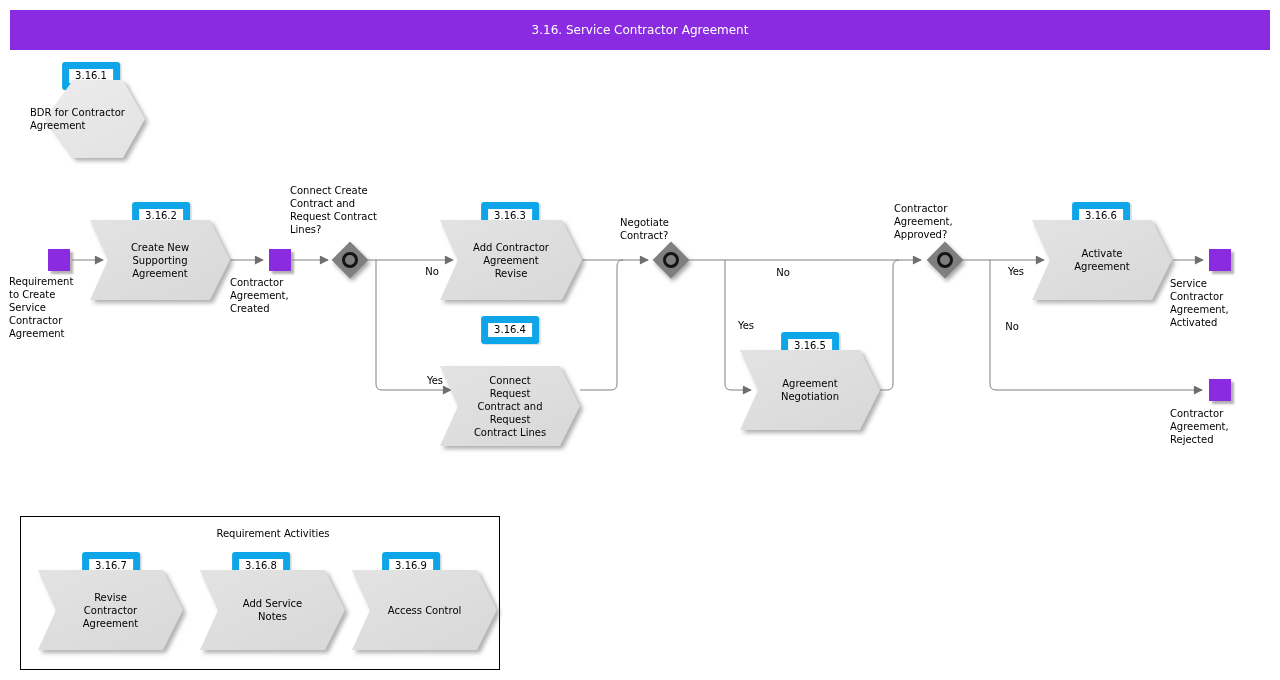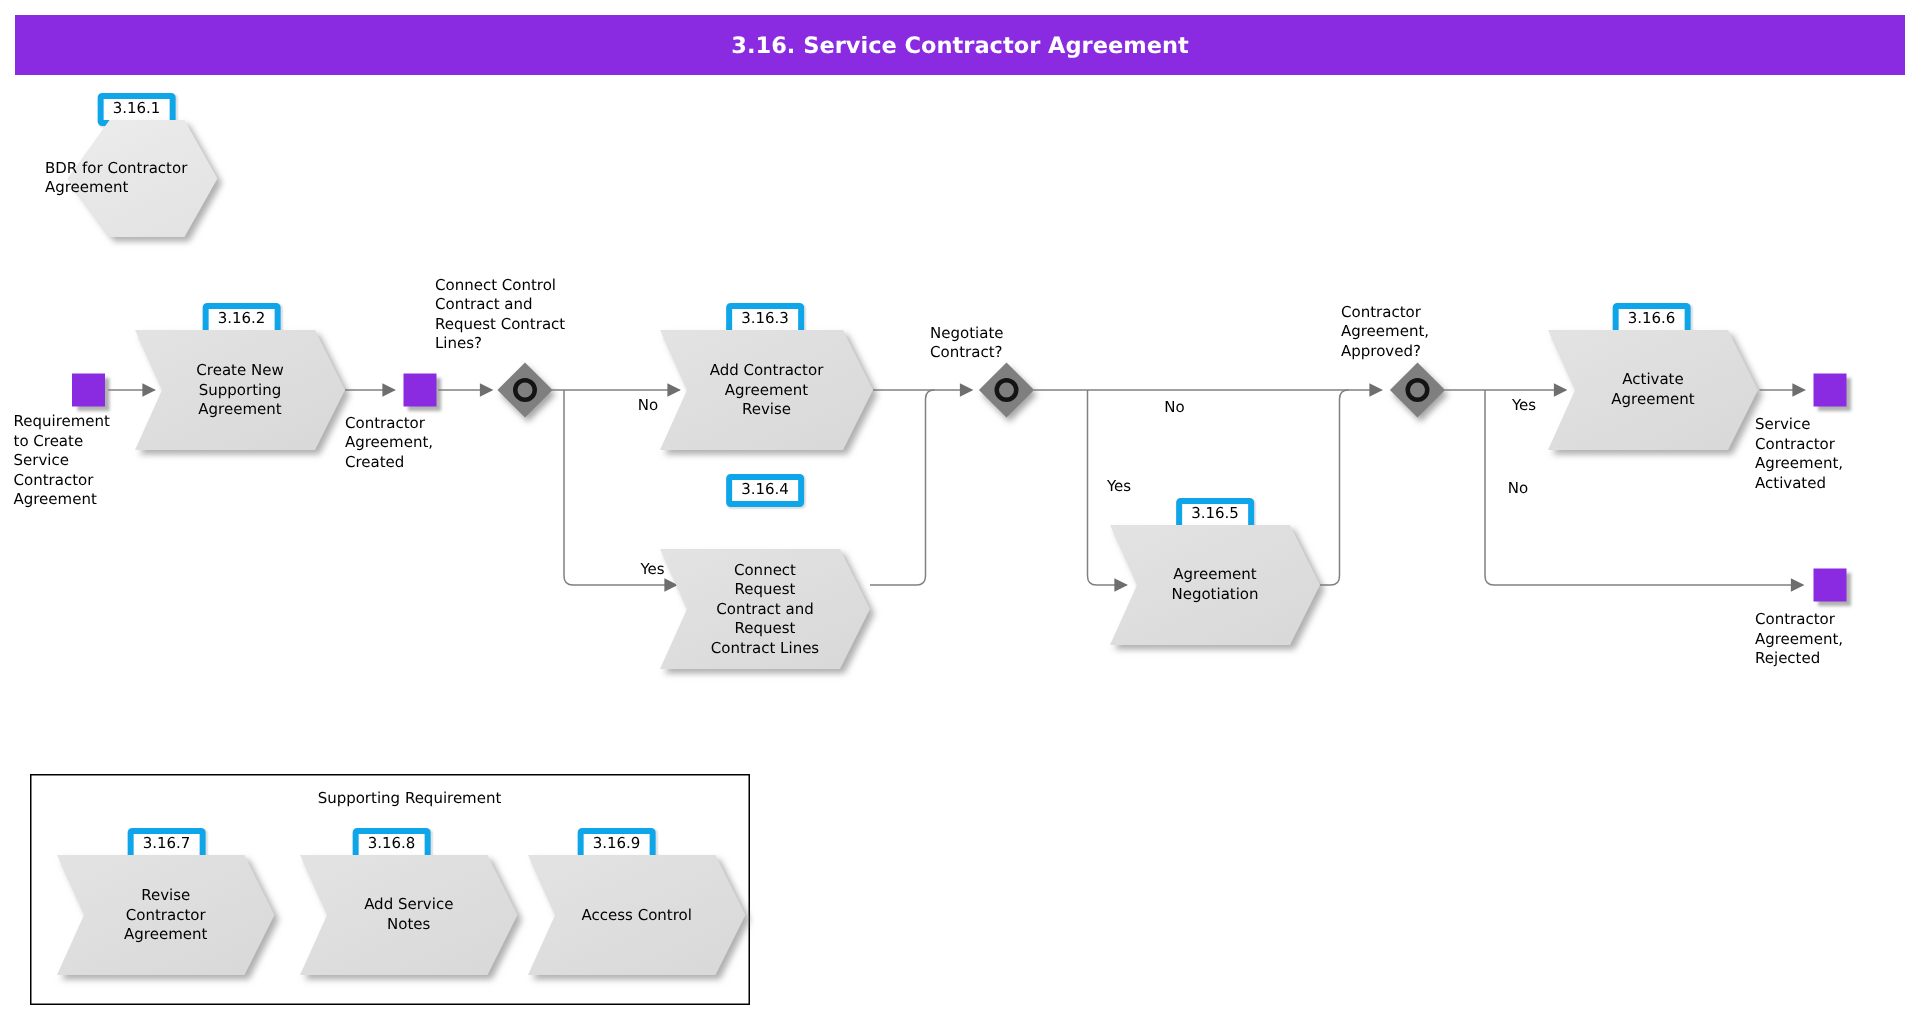--- a/index.html
+++ b/index.html
@@ -7,26 +7,26 @@
     width:1280px; height:680px; position:relative; overflow:hidden;
     background:#ffffff; color:#000;
     font-family:"DejaVu Sans","Liberation Sans",sans-serif; font-size:10px;
   }
 
   
   .titlebar {
     position:absolute; left:10px; top:10px; width:1260px; height:40px;
     background:#8a2be2; display:flex; align-items:center; justify-content:center;
   }
-  .titlebar span { color:#fff; font-weight:bold; font-size:15px; }
+  .titlebar span { color:#fff; font-weight:normal; font-size:12px; }
 
   
   .badge {
     position:absolute; transform:translateX(-50%);
-    background:#fff; border:4px solid #0ea5e9; border-radius:3px;
+    background:#fff; border:7px solid #0ea5e9; border-radius:3px;
     padding:0 6px; height:14px; line-height:14px; font-size:10px;
     text-align:center; box-shadow:1px 1px 1px rgba(0,0,0,0.12); white-space:nowrap;
   }
 
   
   .task { position:absolute; filter:drop-shadow(3px 3px 2px rgba(110,110,110,0.55)); }
   .task-shape {
     width:100%; height:100%;
     background:linear-gradient(155deg,#e3e3e3 0%,#d8d8d8 100%);
     clip-path:polygon(0 0, calc(100% - 20px) 0, 100% 50%, calc(100% - 20px) 100%, 0 100%, 18px 50%);
@@ -115,21 +115,21 @@
 Supporting
 Agreement</span>
   </div>
 </div>
 
 <div class="event" style="left:269px;top:249px"></div>
 <div class="node-label" style="left:280px;top:276px;width:100px">Contractor
 Agreement,
 Created</div>
 
-<div class="node-label" style="left:350px;top:184px;width:120px">Connect Control
+<div class="node-label" style="left:350px;top:184px;width:120px">Connect Create
 Contract and
 Request Contract
 Lines?</div>
 <div class="gateway" style="left:332px;top:242px">
   <div class="diamond"></div>
   <div class="ring"></div>
 </div>
 <div class="edge-label" style="left:432px;top:271px">No</div>
 <div class="edge-label" style="left:435px;top:380px">Yes</div>
 
@@ -193,21 +193,21 @@
 Contractor
 Agreement,
 Activated</div>
 
 <div class="event" style="left:1209px;top:379px"></div>
 <div class="node-label" style="left:1220px;top:407px;width:100px">Contractor
 Agreement,
 Rejected</div>
 
 <div class="suppbox"></div>
-<div class="edge-label" style="left:273px;top:533px">Supporting Requirement</div>
+<div class="edge-label" style="left:273px;top:533px">Requirement Activities</div>
 
 <div class="badge" style="left:111px;top:552px">3.16.7</div>
 <div class="task" style="left:38px;top:570px;width:145px;height:80px">
   <div class="task-shape">
     <span class="task-label">Revise
 Contractor
 Agreement</span>
   </div>
 </div>
 

